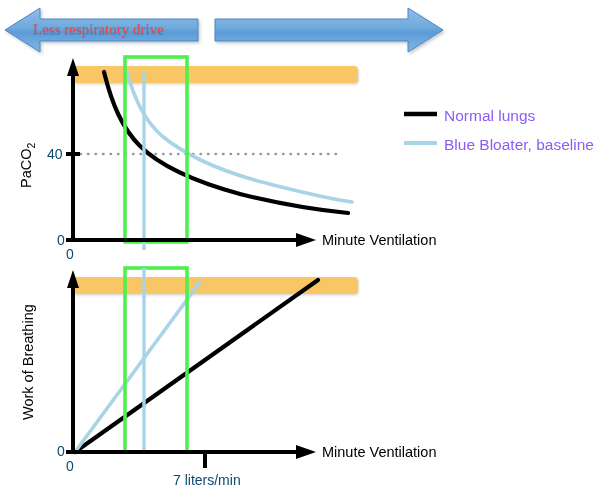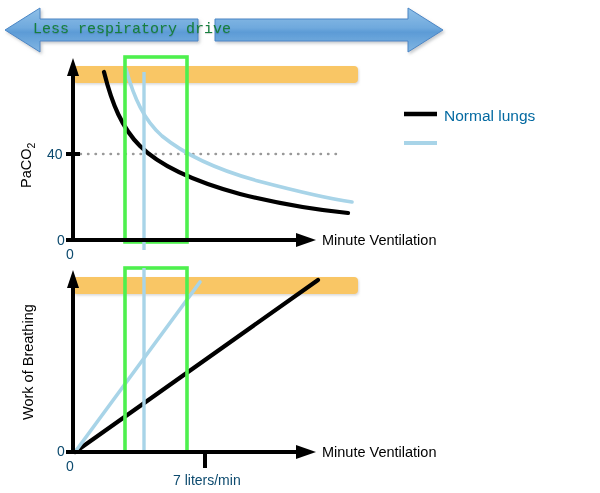--- a/index.html
+++ b/index.html
@@ -15,34 +15,34 @@
     font-family: "Liberation Sans", sans-serif;
   }
   #stage {
     position: absolute;
     left: 0; top: 0;
     width: 600px;
     height: 493px;
   }
   .banner-text {
     position: absolute;
-    color: #15803d;
+    color: #ef4444;
     font-size: 15px;
     font-weight: 400;
     white-space: nowrap;
-    font-family: Liberation Mono, monospace;
+    font-family: Liberation Serif, serif;
     text-shadow: 0 1px 1px rgba(0,0,0,0.18);
   }
   #less-text { left: 33px; top: 21px; }
   #greater-text { left: 222px; top: 21px; }
 
   .legend-label {
     position: absolute;
     font-size: 15.5px;
-    color: #0369a1;
+    color: #8b5cf6;
     white-space: nowrap;
     font-family: "Liberation Sans", sans-serif;
   }
   #legend-normal-label { left: 444px; top: 107px; }
   #legend-bloater-label { left: 444px; top: 136px; }
 
   .axis-label {
     position: absolute;
     font-size: 14.5px;
     color: #000000;
@@ -157,20 +157,21 @@
 
   </svg>
 
   
 
   <span class="banner-text" id="less-text">Less respiratory drive</span>
 
 
   <span class="legend-label" id="legend-normal-label">Normal lungs</span>
 
+  <span class="legend-label" id="legend-bloater-label">Blue Bloater, baseline</span>
 
   <span class="axis-label rot" id="paco2-label"><span>PaCO<sub style="font-size: 0.72em;">2</sub></span></span>
 
   <span class="axis-label rot" id="wob-label">Work of Breathing</span>
 
   <span class="axis-label" id="mv-label-top">Minute Ventilation</span>
 
   <span class="axis-label" id="mv-label-bot">Minute Ventilation</span>
 
   <span class="tick-label" id="y40-top">40</span>

